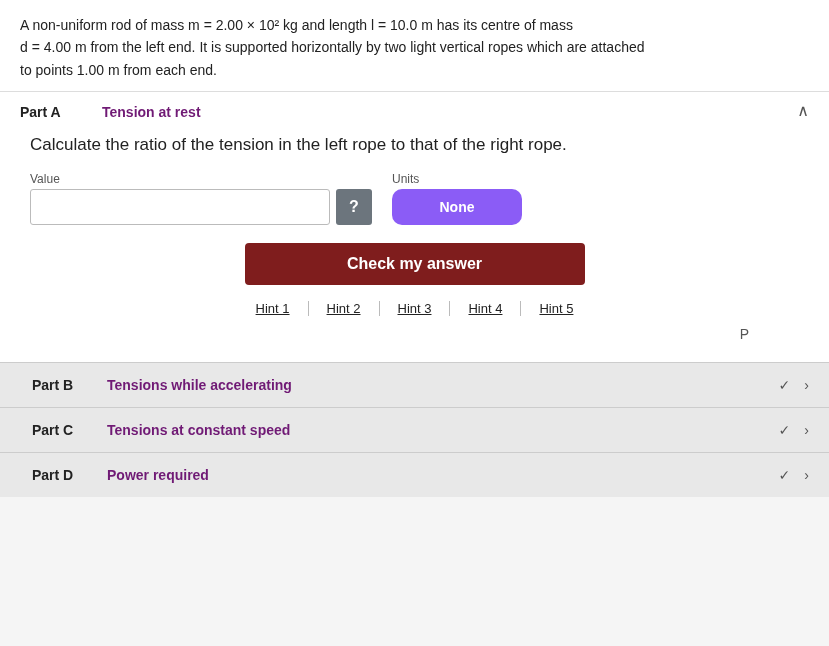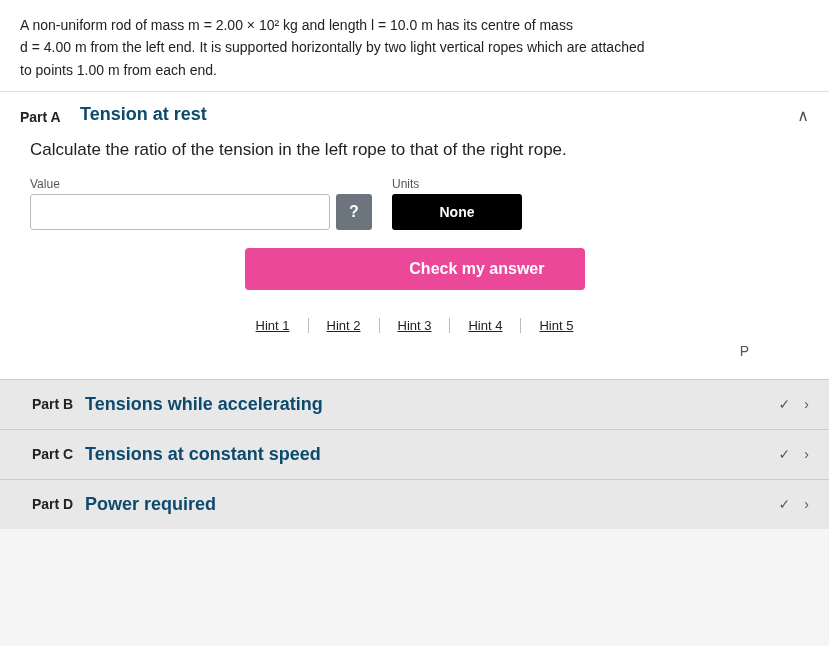--- a/index.html
+++ b/index.html
@@ -50,23 +50,24 @@
     }
 
     .part-label {
       font-weight: bold;
       font-size: 14px;
       color: #222;
       min-width: 60px;
     }
 
     .part-title {
-      font-size: 18px;
-      font-weight: bold;
-      color: #0c4a6e;
+      font-size: 14px;
+      font-weight: bold;
+      color: #701a75;
+      margin-left: 22px;
     }
 
     .part-chevron {
       position: absolute;
       right: 20px;
       font-size: 16px;
       color: #555;
     }
 
     .part-a-body {
@@ -102,45 +103,45 @@
       font-weight: bold;
       cursor: pointer;
       display: flex;
       align-items: center;
       justify-content: center;
     }
 
     .units-none-btn {
       width: 130px;
       height: 36px;
-      background: #000000;
+      background: #8b5cf6;
       color: #fff;
       border: none;
-      border-radius: 3px;
+      border-radius: 10px;
       font-size: 14px;
       font-weight: bold;
       cursor: pointer;
       display: flex;
       align-items: center;
       justify-content: center;
     }
 
     .check-answer-btn {
       display: block;
-      margin: 0 auto 28px auto;
-      background: #ec4899;
+      margin: 0 auto 16px auto;
+      background: #7f1d1d;
       color: #fff;
       border: none;
       border-radius: 4px;
       padding: 12px 40px;
       font-size: 16px;
       font-weight: bold;
       cursor: pointer;
       width: 340px;
-      text-align: right;
+      text-align: center;
     }
 
     .hints-row {
       display: flex;
       align-items: center;
       justify-content: center;
       gap: 0;
       margin-top: 8px;
     }
 

